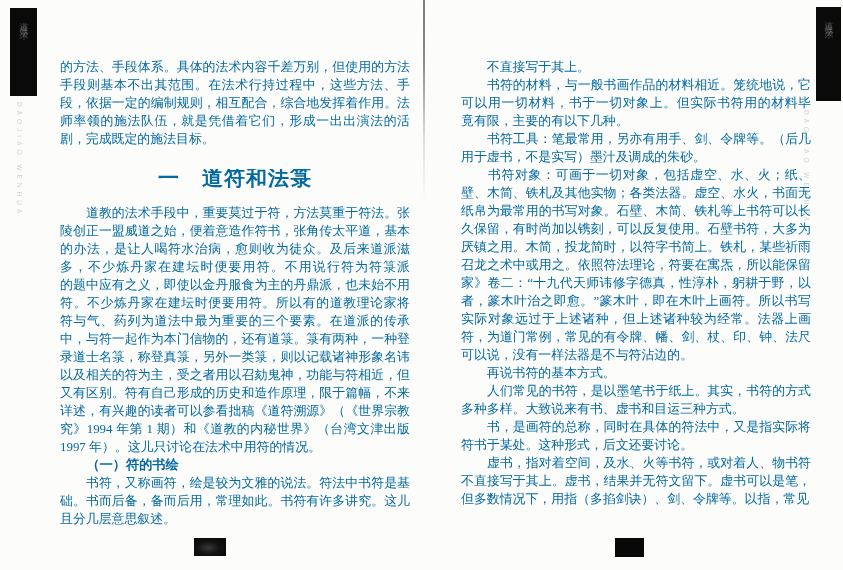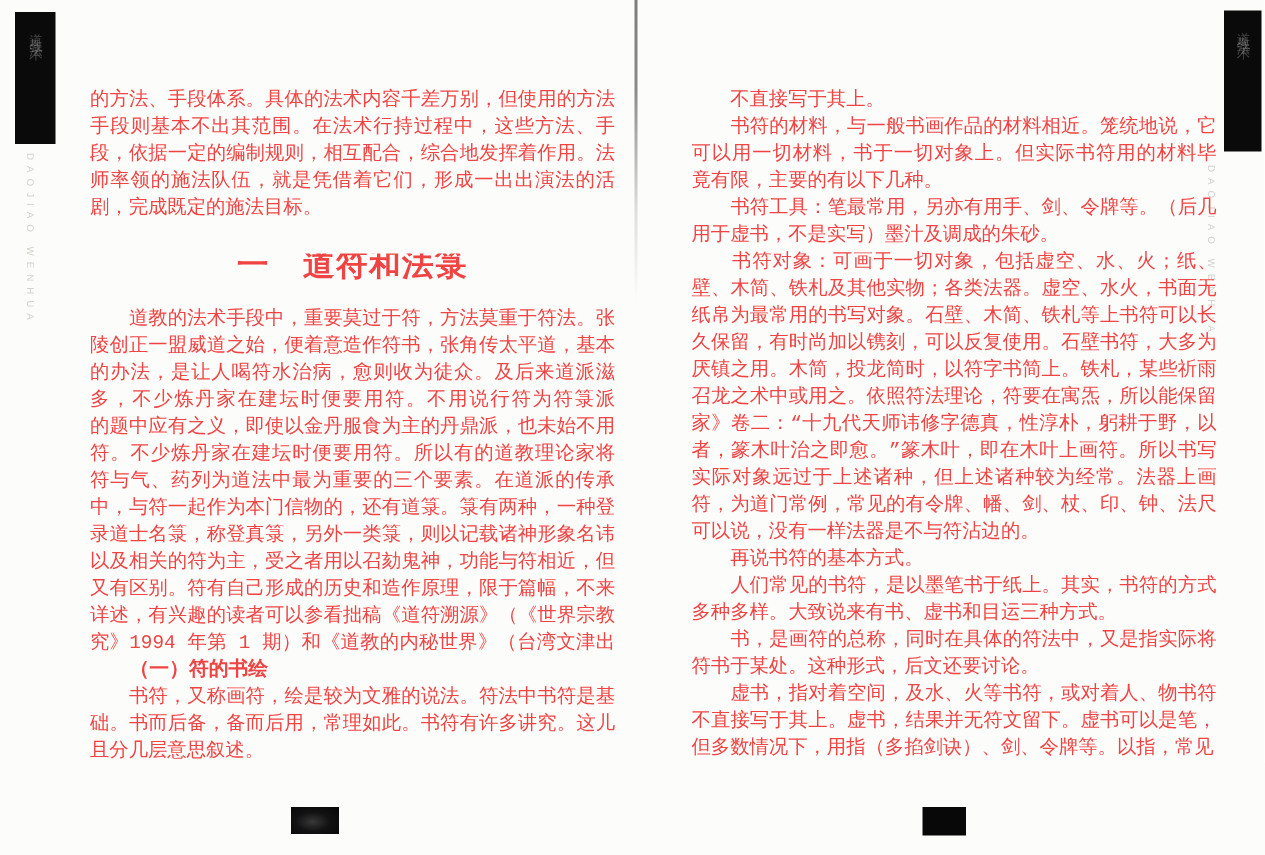--- a/index.html
+++ b/index.html
@@ -32,21 +32,21 @@
   .margin-left{left:16px;top:102px;height:215px;}
   .margin-right{left:803px;top:110px;height:215px;}
   
   .gutter-line{
     position:absolute;left:423px;top:0;width:2px;height:200px;
     background:linear-gradient(to bottom,#7d7d7d 0%,#8a8a8a 30%,rgba(130,130,130,0.25) 70%,rgba(130,130,130,0) 100%);
   }
   
   .page{
     position:absolute;top:58px;width:350px;
-    color:#ef4444;font-size:12.9px;line-height:18px;font-family:Liberation Mono, monospace;
+    color:#0369a1;font-size:12.9px;line-height:18px;
   }
   .page-left{left:60px;}
   .page-right{left:461px;}
   .block{margin:0;}
   .line{height:18px;line-height:18px;text-align:left;overflow:hidden;}
   .line.fill{text-align:justify;text-align-last:justify;}
   .block.heading{
     text-align:center;font-weight:bold;font-size:21px;
     margin:21px 0 16px 0;letter-spacing:1px;
   }
@@ -97,20 +97,21 @@
         <div class="line fill">多，不少炼丹家在建坛时便要用符。不用说行符为符箓派</div>
         <div class="line fill">的题中应有之义，即使以金丹服食为主的丹鼎派，也未始不用</div>
         <div class="line fill">符。不少炼丹家在建坛时便要用符。所以有的道教理论家将</div>
         <div class="line fill">符与气、药列为道法中最为重要的三个要素。在道派的传承</div>
         <div class="line fill">中，与符一起作为本门信物的，还有道箓。箓有两种，一种登</div>
         <div class="line fill">录道士名箓，称登真箓，另外一类箓，则以记载诸神形象名讳</div>
         <div class="line fill">以及相关的符为主，受之者用以召劾鬼神，功能与符相近，但</div>
         <div class="line fill">又有区别。符有自己形成的历史和造作原理，限于篇幅，不来</div>
         <div class="line fill">详述，有兴趣的读者可以参看拙稿《道符溯源》（《世界宗教研</div>
         <div class="line fill">究》1994 年第 1 期）和《道教的内秘世界》（台湾文津出版社，</div>
+        <div class="line">1997 年）。这儿只讨论在法术中用符的情况。</div>
       </div>
       <div class="block subheading">
         <div class="line">　　（一）符的书绘</div>
       </div>
       <div class="block paragraph">
         <div class="line fill">　　书符，又称画符，绘是较为文雅的说法。符法中书符是基</div>
         <div class="line fill">础。书而后备，备而后用，常理如此。书符有许多讲究。这儿</div>
         <div class="line">且分几层意思叙述。</div>
       </div>
     </div>

